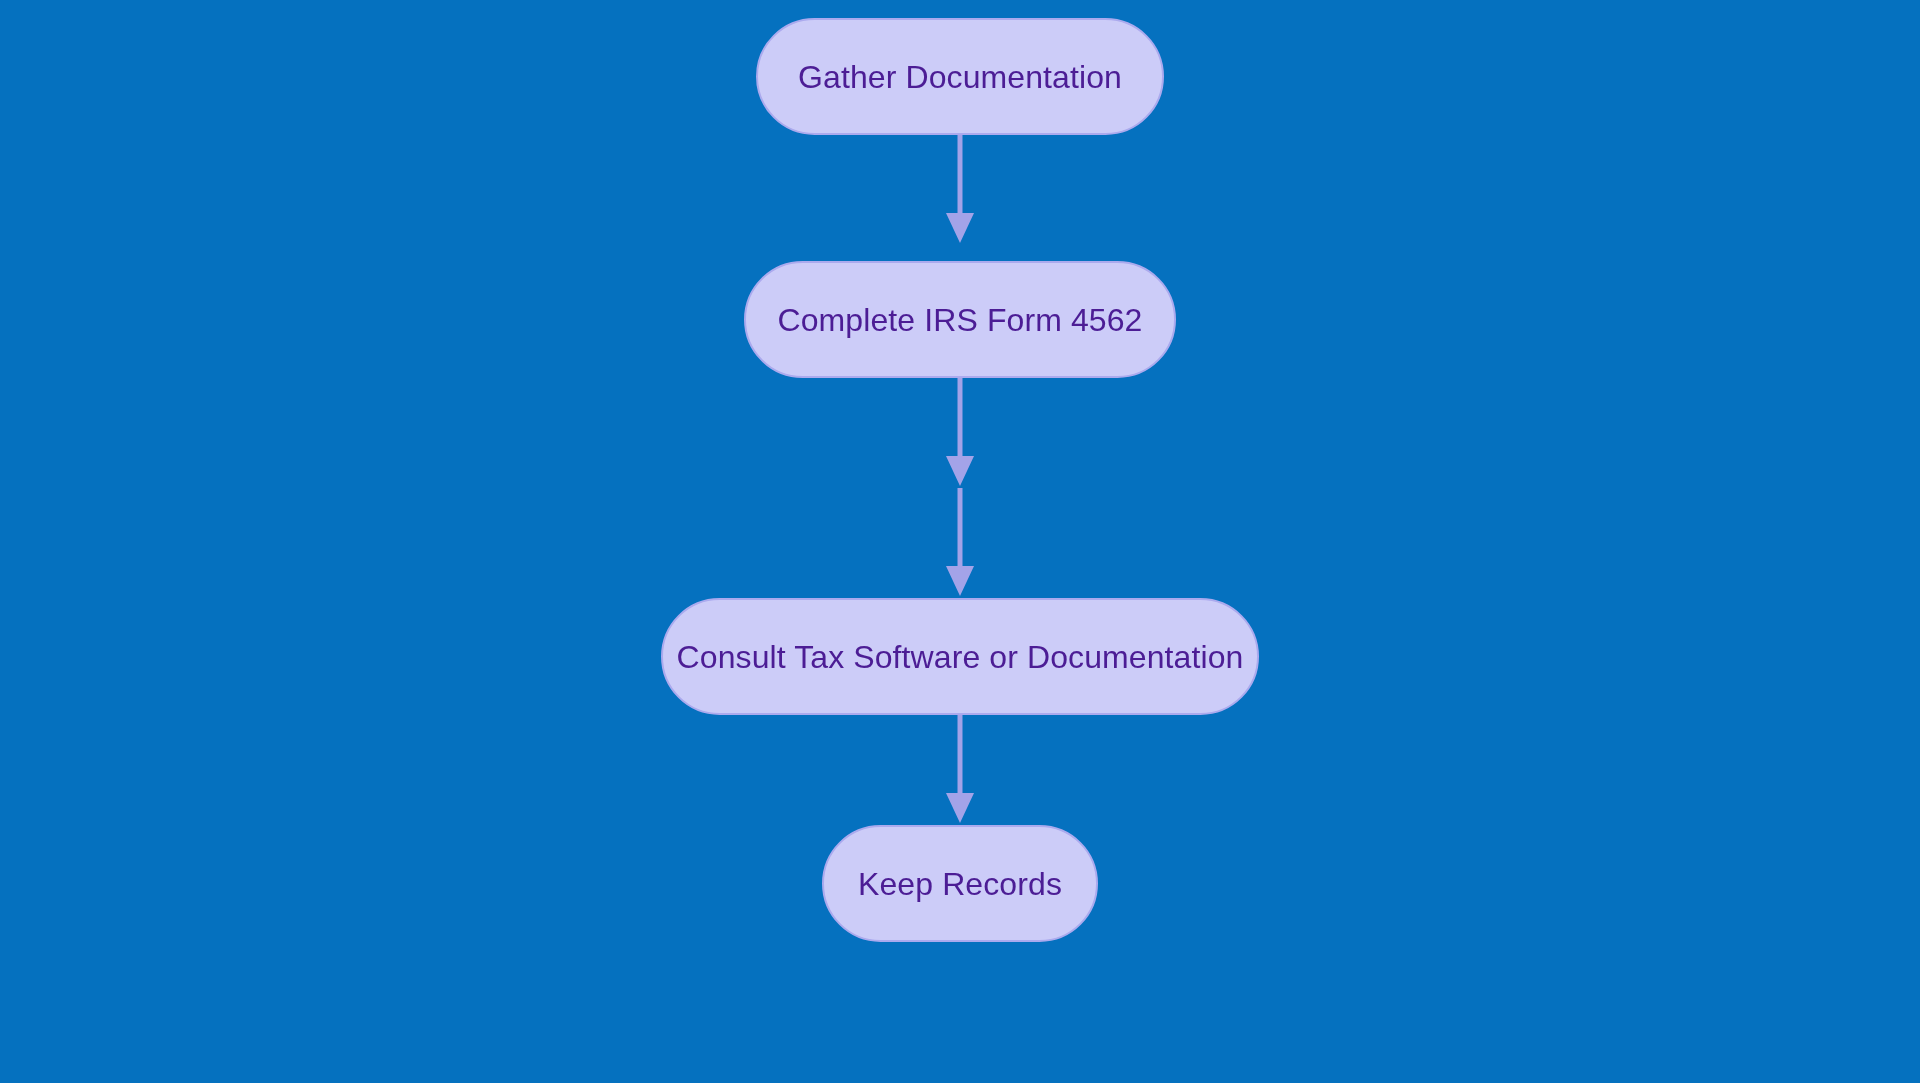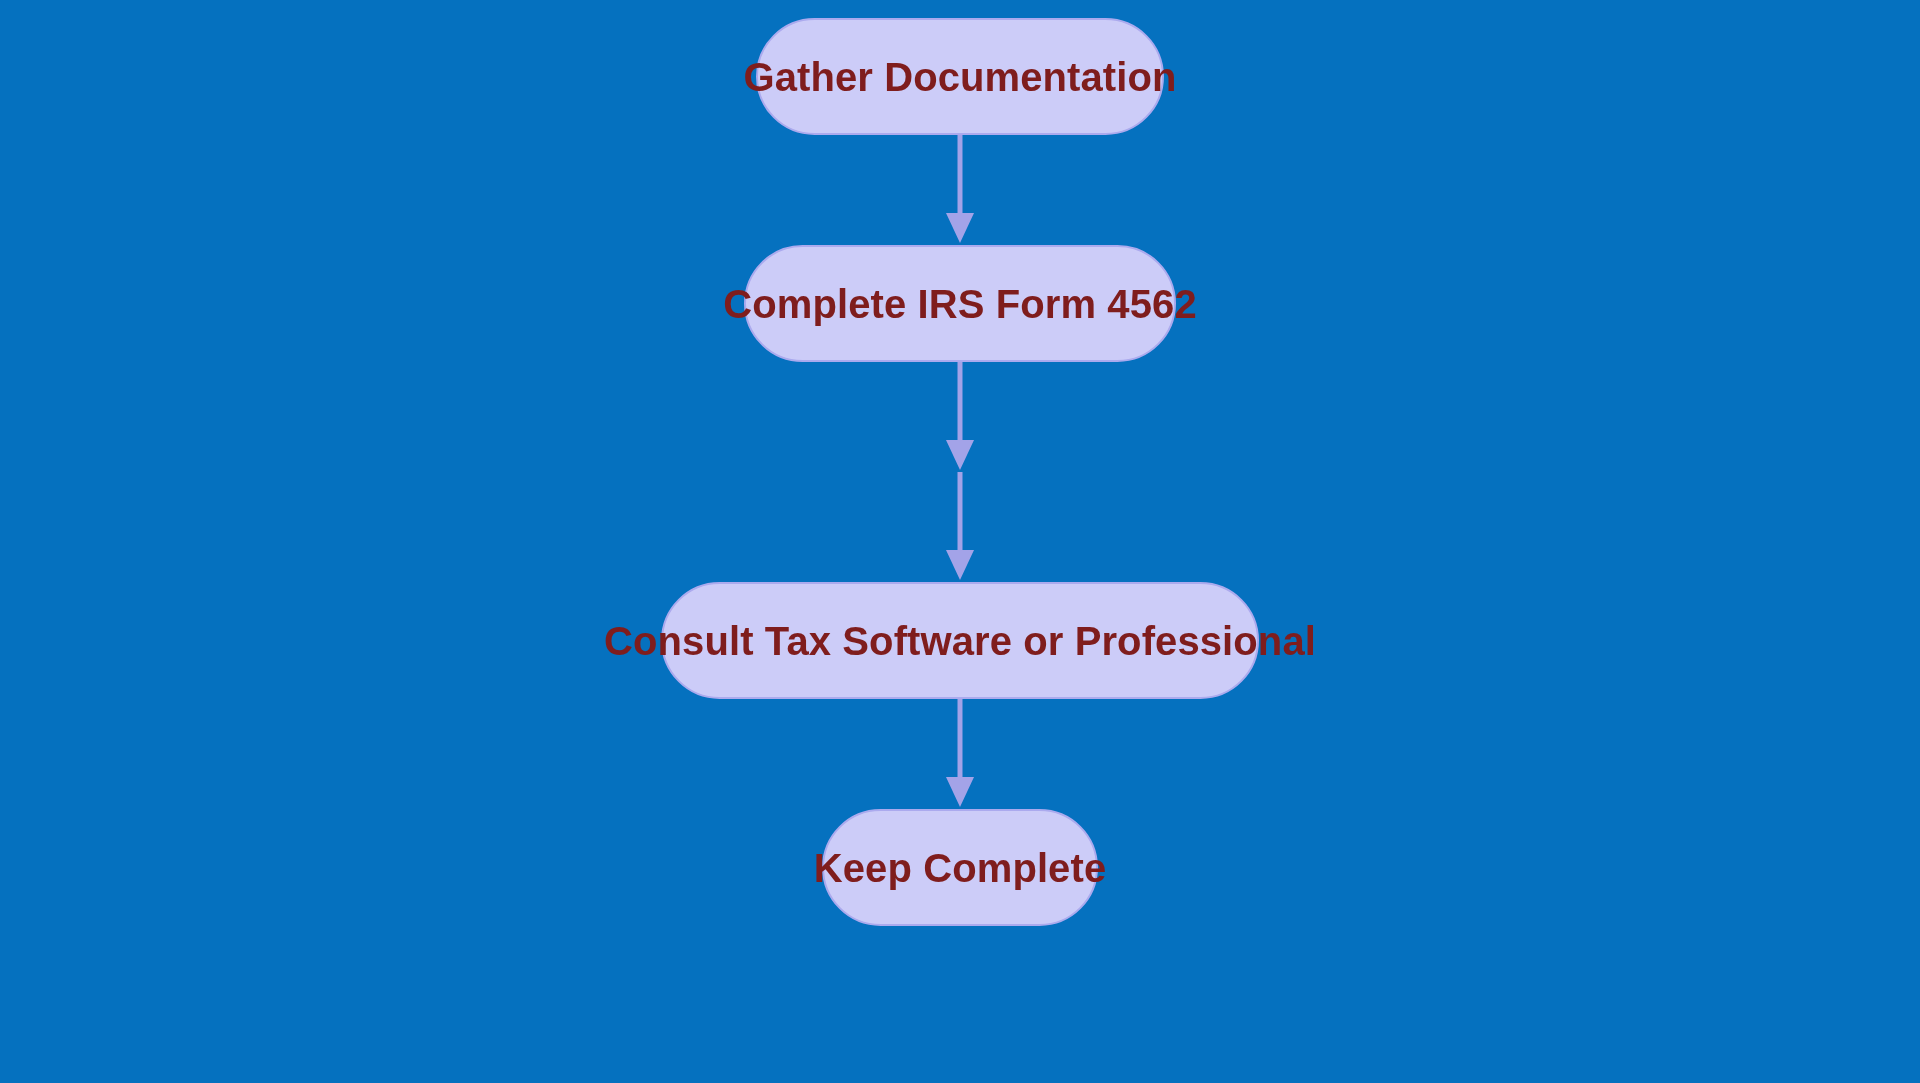--- a/index.html
+++ b/index.html
@@ -44,32 +44,32 @@
     box-sizing: border-box;
     height: 117px;
     border-radius: 60px;
     background: #ccccf8;
     border: 2px solid #abaaee;
     flex: 0 0 auto;
   }
 
   .node-label {
     font-family: "Liberation Sans", sans-serif;
-    font-size: 40px;
-    font-weight: 700;
+    font-size: 32px;
+    font-weight: 400;
     letter-spacing: 0.1px;
-    color: #7f1d1d;
+    color: #4c1d95;
     white-space: nowrap;
     line-height: 1;
     padding: 0 42px;
   }
 
   
   .node-w-1 { width: 408px; }
-  .node-w-2 { width: 432px; }
+  .node-w-2 { width: 432px; margin-top: 16px; }
   .node-w-3 { width: 248px; }
   .node-w-4 { width: 598px; }
   .node-w-5 { width: 276px; }
 
   
   .connector {
     position: relative;
     width: 30px;
     height: 110px;
     flex: 0 0 auto;
@@ -112,28 +112,28 @@
 
 
     <div class="connector">
       <svg viewBox="0 0 30 110" xmlns="http://www.w3.org/2000/svg" aria-hidden="true">
         <line x1="15" y1="0" x2="15" y2="84" stroke="#a3a3e8" stroke-width="5"></line>
         <polygon points="15,108 1,78 29,78" fill="#a3a3e8"></polygon>
       </svg>
     </div>
 
     <div class="node node-w-4">
-      <span class="node-label">Consult Tax Software or Professional</span>
+      <span class="node-label">Consult Tax Software or Documentation</span>
     </div>
 
     <div class="connector">
       <svg viewBox="0 0 30 110" xmlns="http://www.w3.org/2000/svg" aria-hidden="true">
         <line x1="15" y1="0" x2="15" y2="84" stroke="#a3a3e8" stroke-width="5"></line>
         <polygon points="15,108 1,78 29,78" fill="#a3a3e8"></polygon>
       </svg>
     </div>
 
     <div class="node node-w-5">
-      <span class="node-label">Keep Complete</span>
+      <span class="node-label">Keep Records</span>
     </div>
 
   </div>
 </div>
 
 </body></html>

